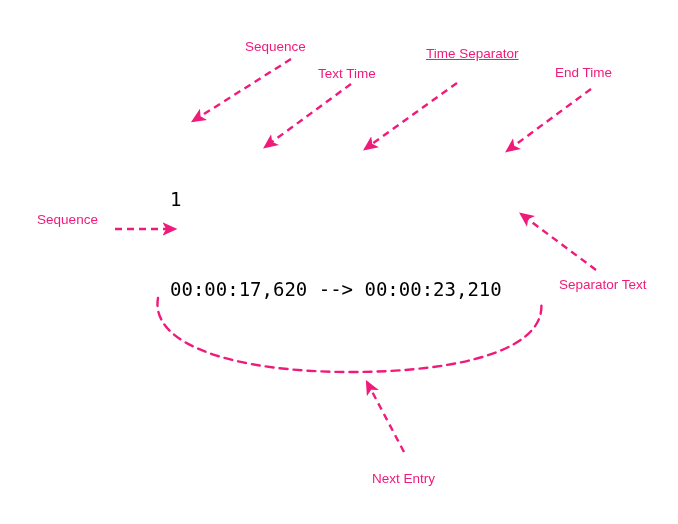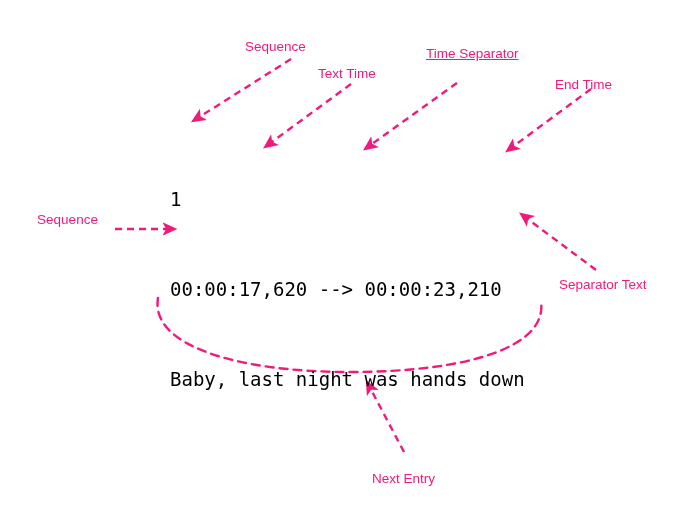--- a/index.html
+++ b/index.html
@@ -75,34 +75,33 @@
     <line x1="596" y1="270" x2="521" y2="214" stroke="#F01A7B" stroke-width="2.4" stroke-dasharray="7,5" marker-end="url(#ah)"></line>
 
     <line x1="404" y1="452" x2="367" y2="382" stroke="#F01A7B" stroke-width="2.4" stroke-dasharray="7,5" marker-end="url(#ah)"></line>
 
     <path d="M 158,298 C 150,345 235,372 350,372 C 465,372 548,348 541,301" fill="none" stroke="#F01A7B" stroke-width="2.4" stroke-dasharray="8,6" stroke-linecap="round"></path>
   </svg>
 
   <div class="srt-block" style="left:170px; top:124px;">
     <div class="srt-line">1</div>
     <div class="srt-line">00:00:17,620 --&gt; 00:00:23,210</div>
-    <div class="srt-line">Baby, last night was hands down</div>
     <div class="srt-blank"></div>
     
     
     
   </div>
 
   <div class="anno" style="left:245px; top:38px;">Sequence</div>
 
   <div class="anno" style="left:318px; top:65px;">Text Time</div>
 
   <div class="anno" style="left:426px; top:45px;text-decoration:underline;">Time Separator</div>
 
-  <div class="anno" style="left:555px; top:76px;">End Time</div>
+  <div class="anno" style="left:555px; top:64px;">End Time</div>
 
   <div class="anno center" style="left:25px; top:211px; width:85px;">
     <div>Sequence</div>
   </div>
 
   <div class="anno" style="left:559px; top:276px;">Separator Text</div>
 
   <div class="anno" style="left:372px; top:470px;">Next Entry</div>
 
 </div>

